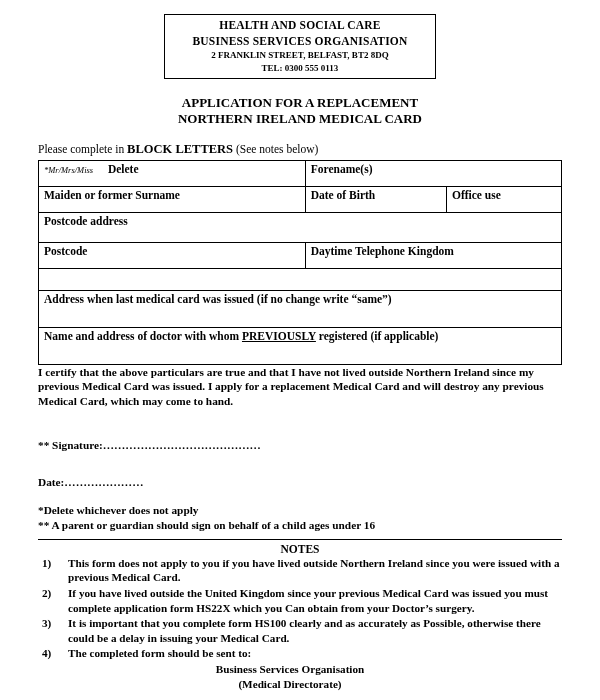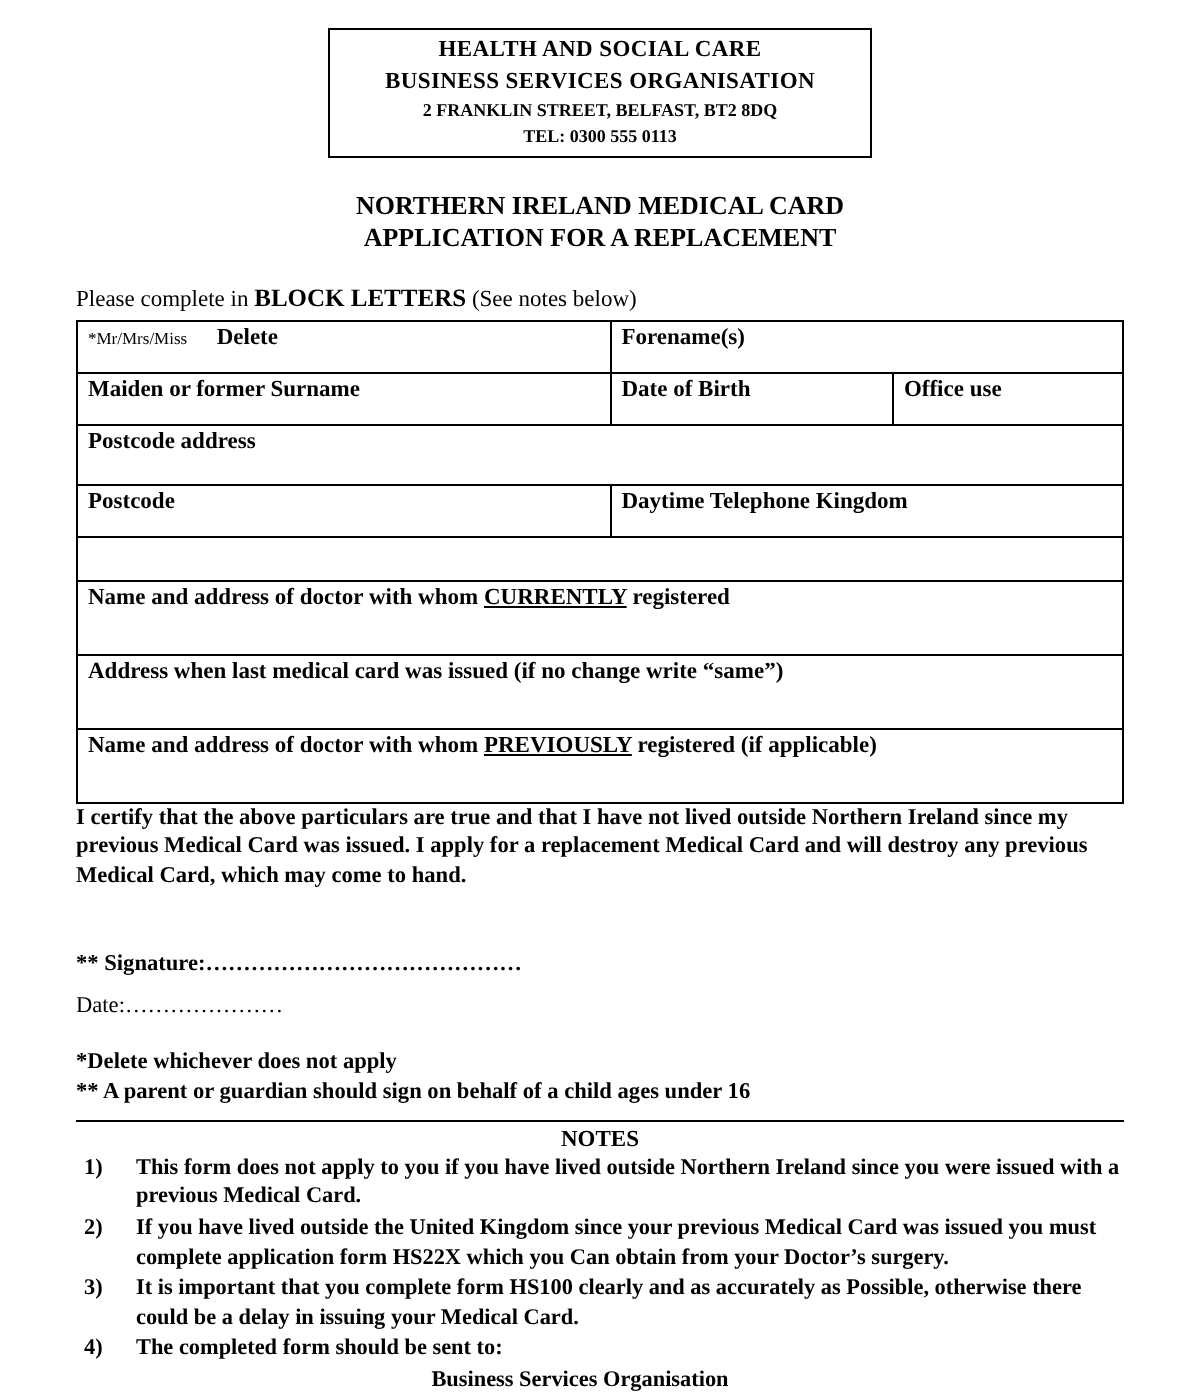--- a/index.html
+++ b/index.html
@@ -85,20 +85,21 @@
     border: 1px solid #000;
     padding: 0;
     vertical-align: top;
   }
   .cell-inner {
     padding: 2px 5px 2px 5px;
     font-size: 11px;
   }
   .lbl-small {
     font-size: 8.5px;
+    font-style: italic;
   }
   .lbl-b {
     font-weight: bold;
     font-size: 11.5px;
   }
   .ctr {
     text-align: left;
   }
   .row-h-a { height: 26px; }
   .row-h-b { height: 26px; }
@@ -113,23 +114,23 @@
     font-size: 11.3px;
     font-weight: bold;
     line-height: 1.28;
   }
   .sig {
     margin-top: 31px;
     font-size: 11.3px;
     font-weight: bold;
   }
   .datel {
-    margin-top: 9px;
+    margin-top: 25px;
     font-size: 11.3px;
-    font-weight: normal;
+    font-weight: bold;
   }
   .delete-note {
     margin-top: 15px;
     font-size: 11.3px;
     font-weight: bold;
     line-height: 1.32;
   }
   .hr {
     border: none;
     border-top: 1px solid #000;
@@ -176,22 +177,22 @@
 <div class="page">
 
   <div class="header-box">
     <div class="hdr-line1">HEALTH AND SOCIAL CARE</div>
     <div class="hdr-line2">BUSINESS SERVICES ORGANISATION</div>
     <div class="hdr-line3">2 FRANKLIN STREET, BELFAST, BT2 8DQ</div>
     <div class="hdr-line4">TEL: 0300 555 0113</div>
   </div>
 
   <div class="title">
+    <div>APPLICATION FOR A REPLACEMENT</div>
     <div>NORTHERN IRELAND MEDICAL CARD</div>
-    <div>APPLICATION FOR A REPLACEMENT</div>
   </div>
 
   <div class="instruction">
     <span>Please complete in </span><span class="blockletters">BLOCK LETTERS</span><span> (See notes below)</span>
   </div>
 
   <table class="form">
     <colgroup>
       <col style="width:51%">
       <col style="width:27%">
@@ -251,27 +252,20 @@
           </div>
         </td>
       </tr>
 
       <tr class="row-h-e">
         <td colspan="3">
           <div class="cell-inner">&nbsp;</div>
         </td>
       </tr>
 
-      <tr>
-        <td colspan="3" style="height:36px;">
-          <div class="cell-inner ctr">
-            <span class="lbl-b">Name and address of doctor with whom </span><span class="lbl-b under">CURRENTLY</span><span class="lbl-b"> registered</span>
-          </div>
-        </td>
-      </tr>
 
       <tr>
         <td colspan="3" style="height:36px;margin-top:44px;">
           <div class="cell-inner ctr">
             <span class="lbl-b">Address when last medical card was issued (if no change write “same”)</span>
           </div>
         </td>
       </tr>
 
       <tr>

